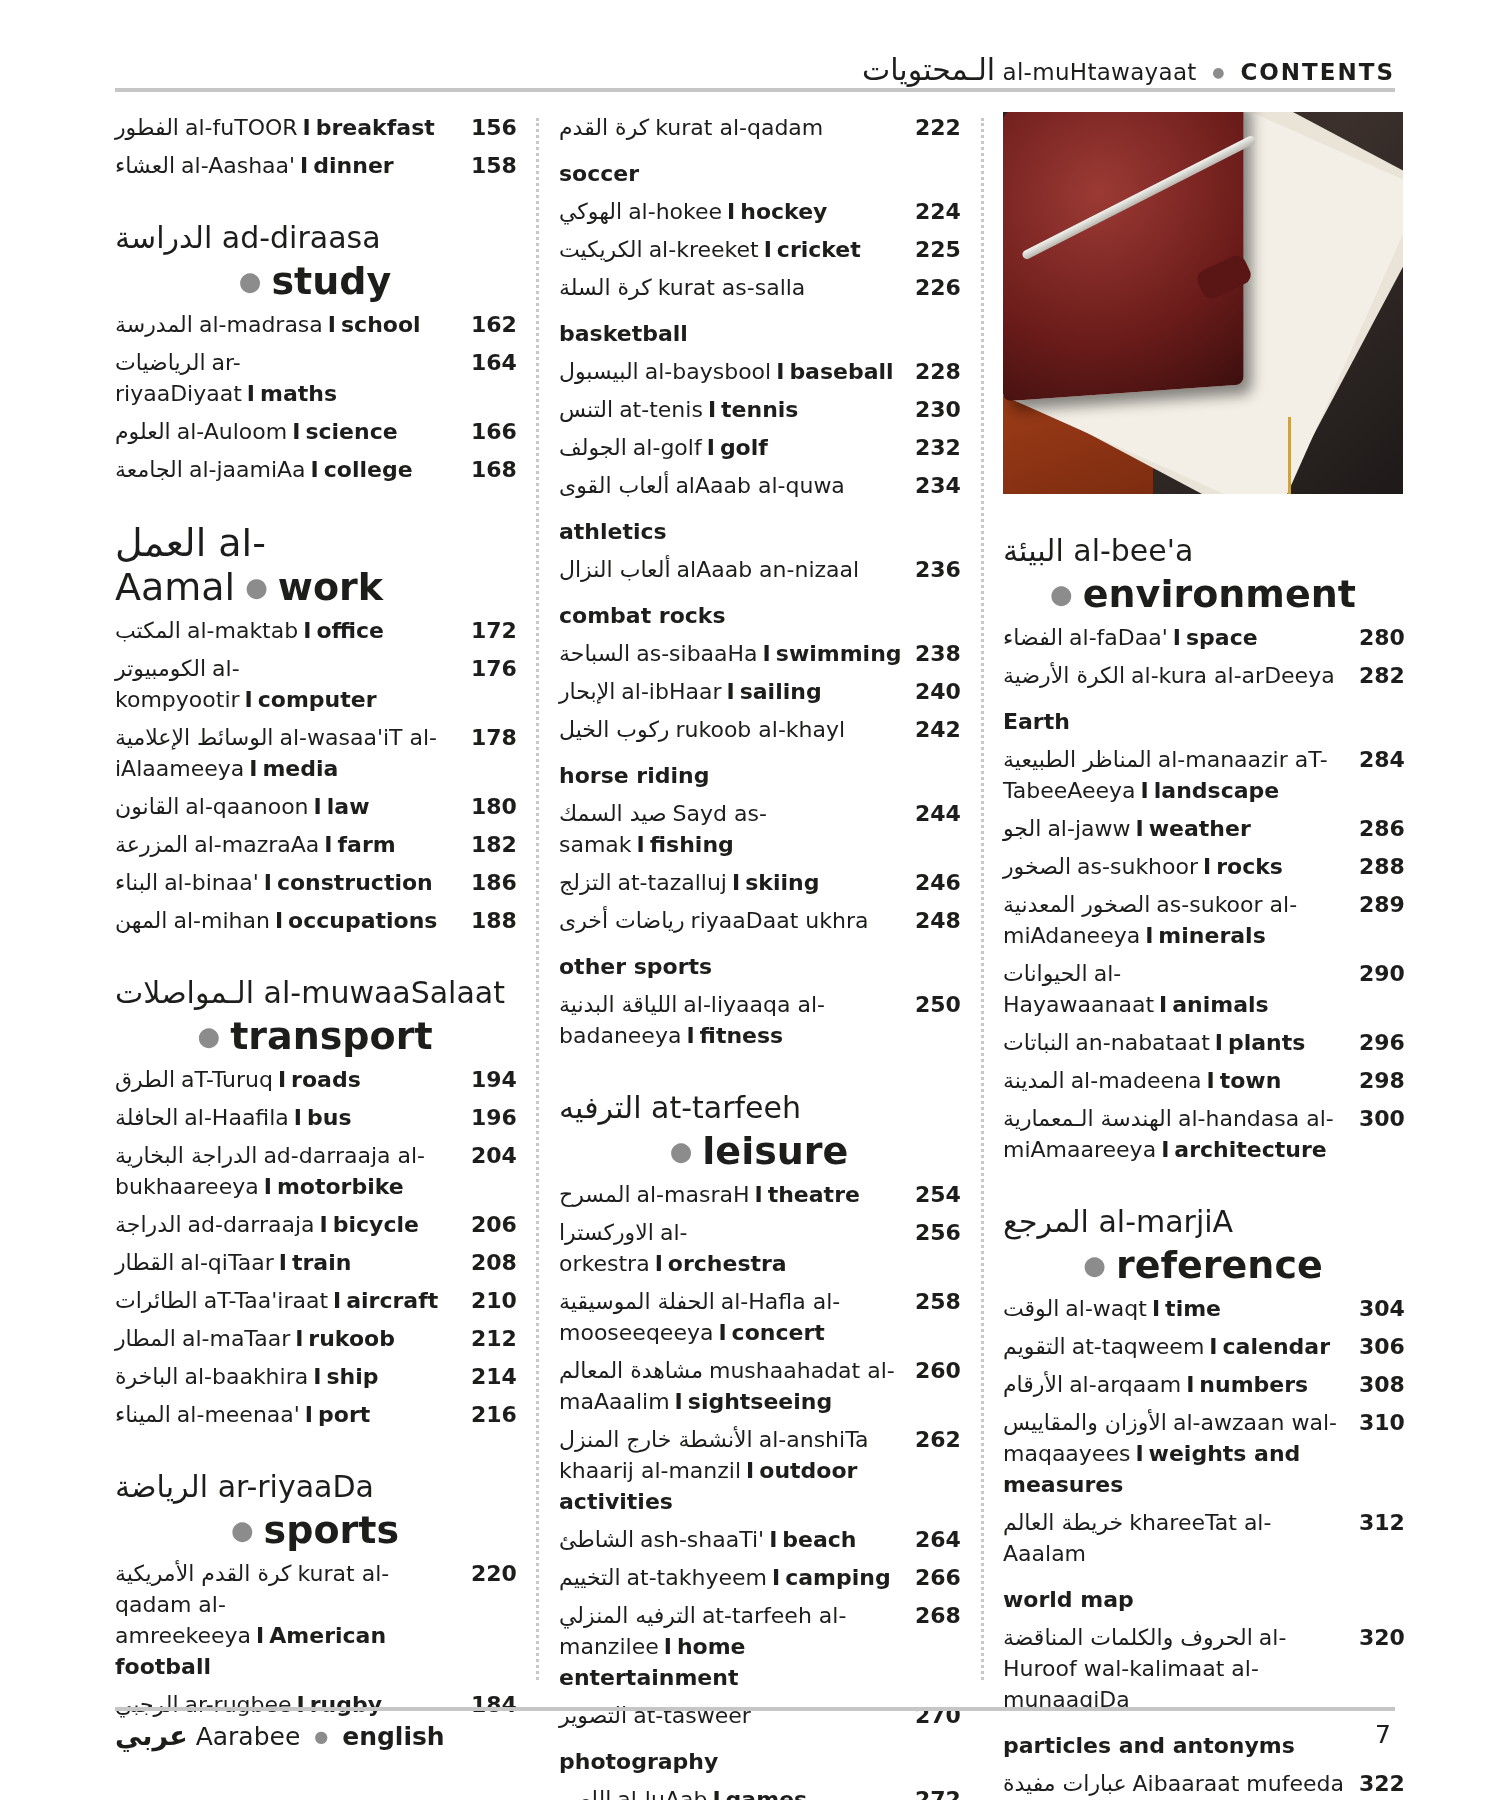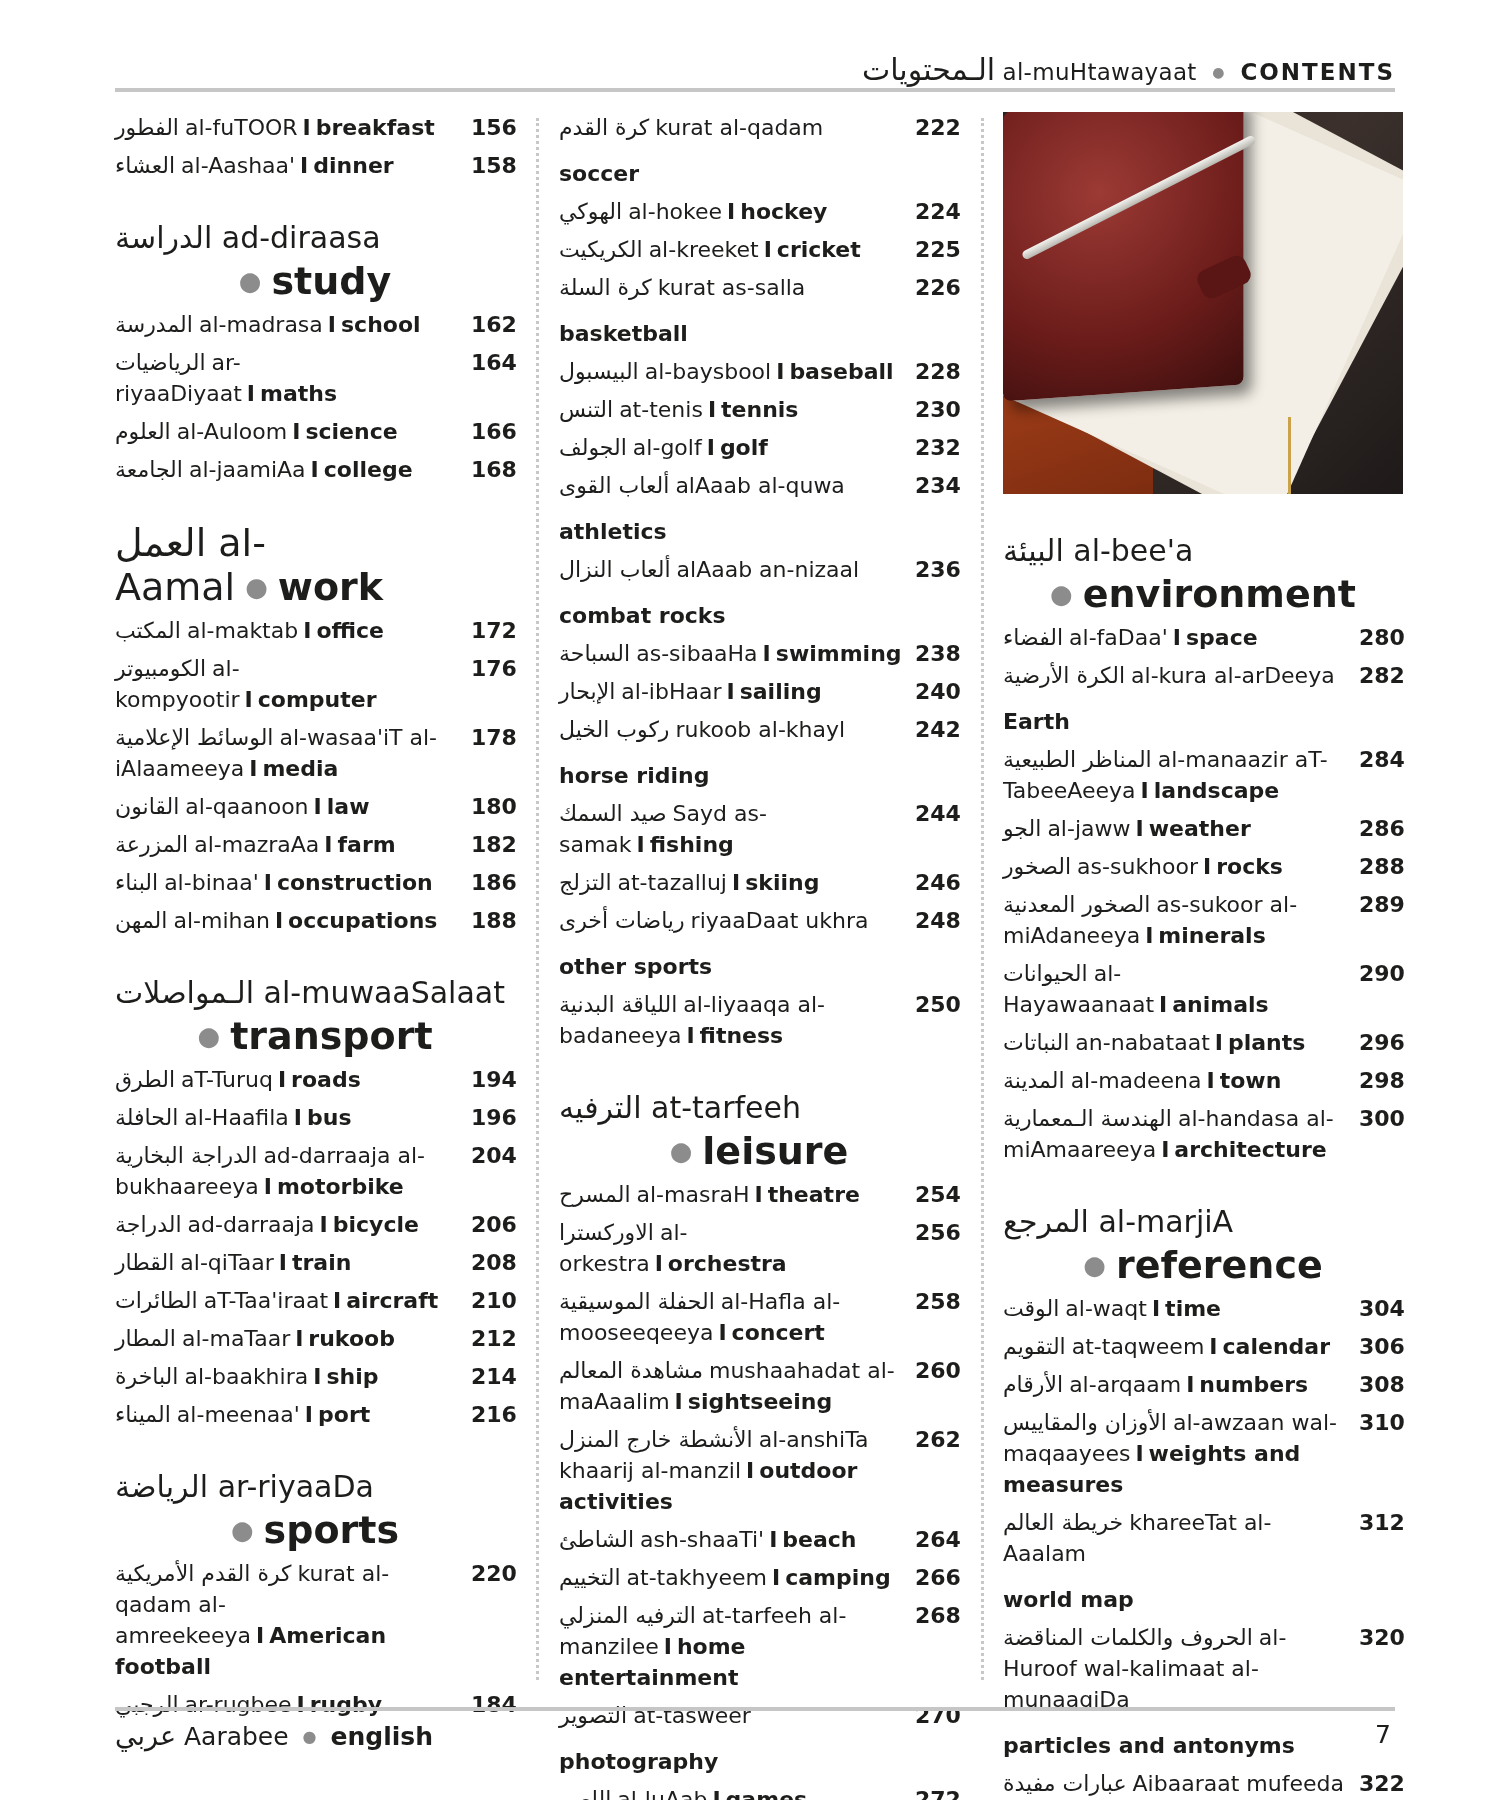--- a/index.html
+++ b/index.html
@@ -17,21 +17,21 @@
   .header-rule {
     position: absolute; left: 115px; top: 88px; width: 1280px; height: 4px; background: #c6c6c6;
   }
   .footer-rule {
     position: absolute; left: 115px; top: 1707px; width: 1280px; height: 4px; background: #c6c6c6;
   }
   .footer {
     position: absolute; left: 115px; top: 1720px; width: 1280px; height: 40px; font-size: 25px;
   }
   .footer .left { position: absolute; left: 0; top: 0; }
-  .footer .left .ar { font-weight: normal; font-size: 27px; }
+  .footer .left .ar { font-weight: bold; font-size: 27px; }
   .footer .left .dot { color: #8c8c8c; margin: 0 6px; font-size: 16px; vertical-align: 3px; }
   .footer .left .en { font-weight: bold; }
   .footer .page-num { position: absolute; right: 4px; top: 0; }
 
   .col {
     position: absolute; top: 112px; width: 400px;
   }
   .col1 { left: 115px; }
   .col2 { left: 559px; }
   .col3 { left: 1003px; }

